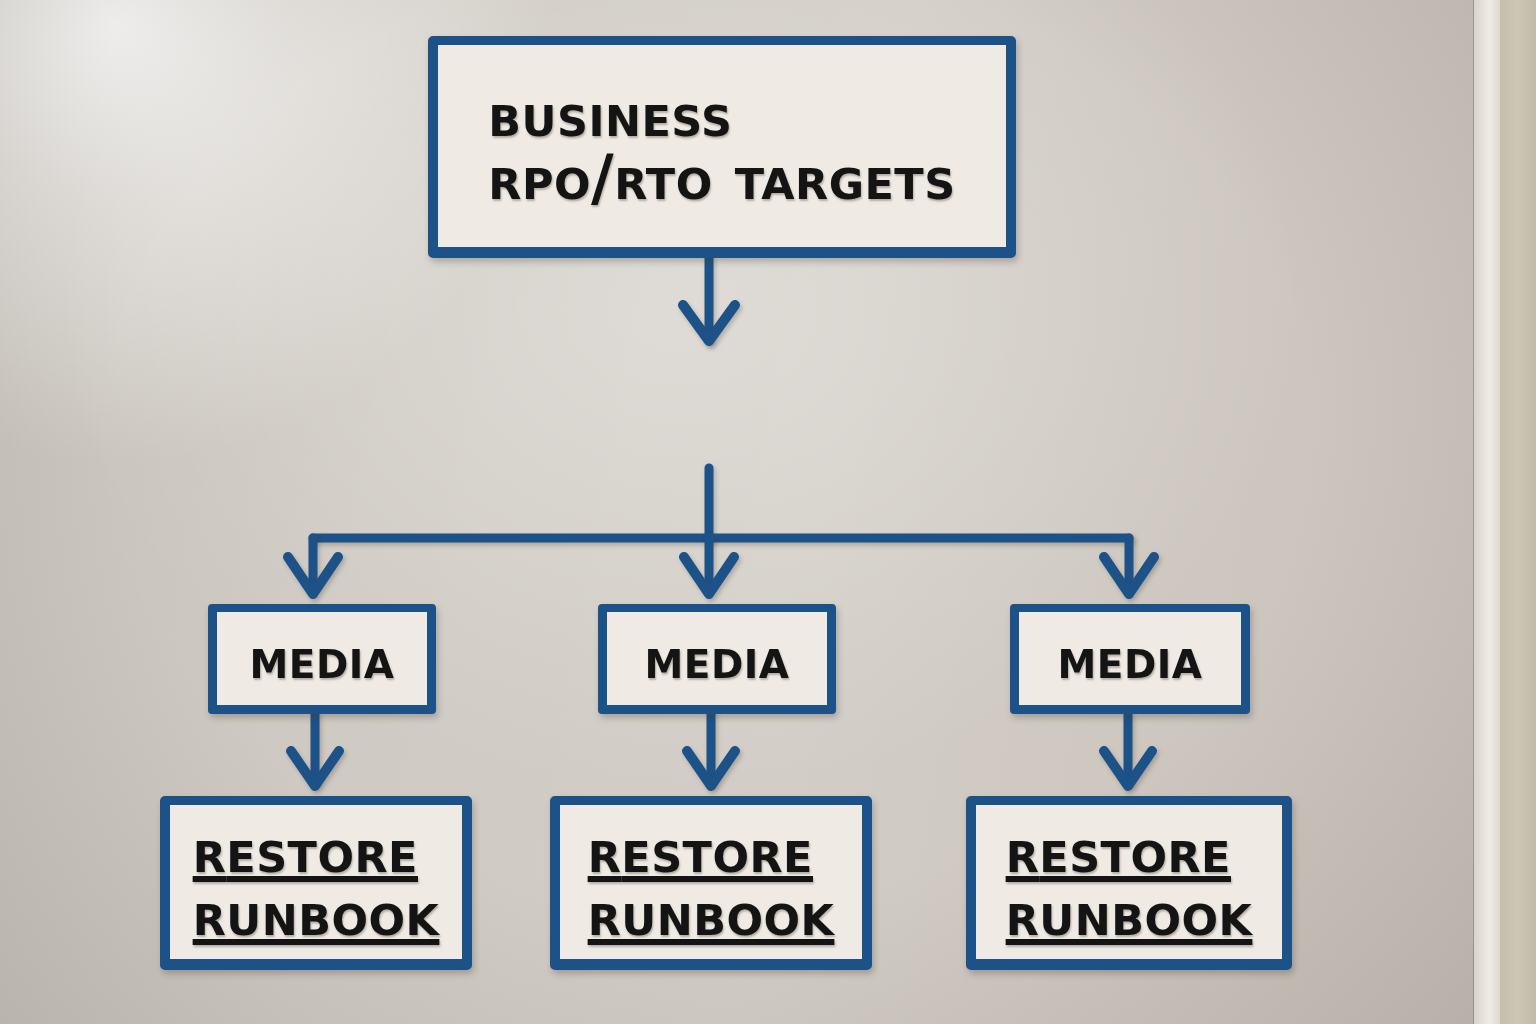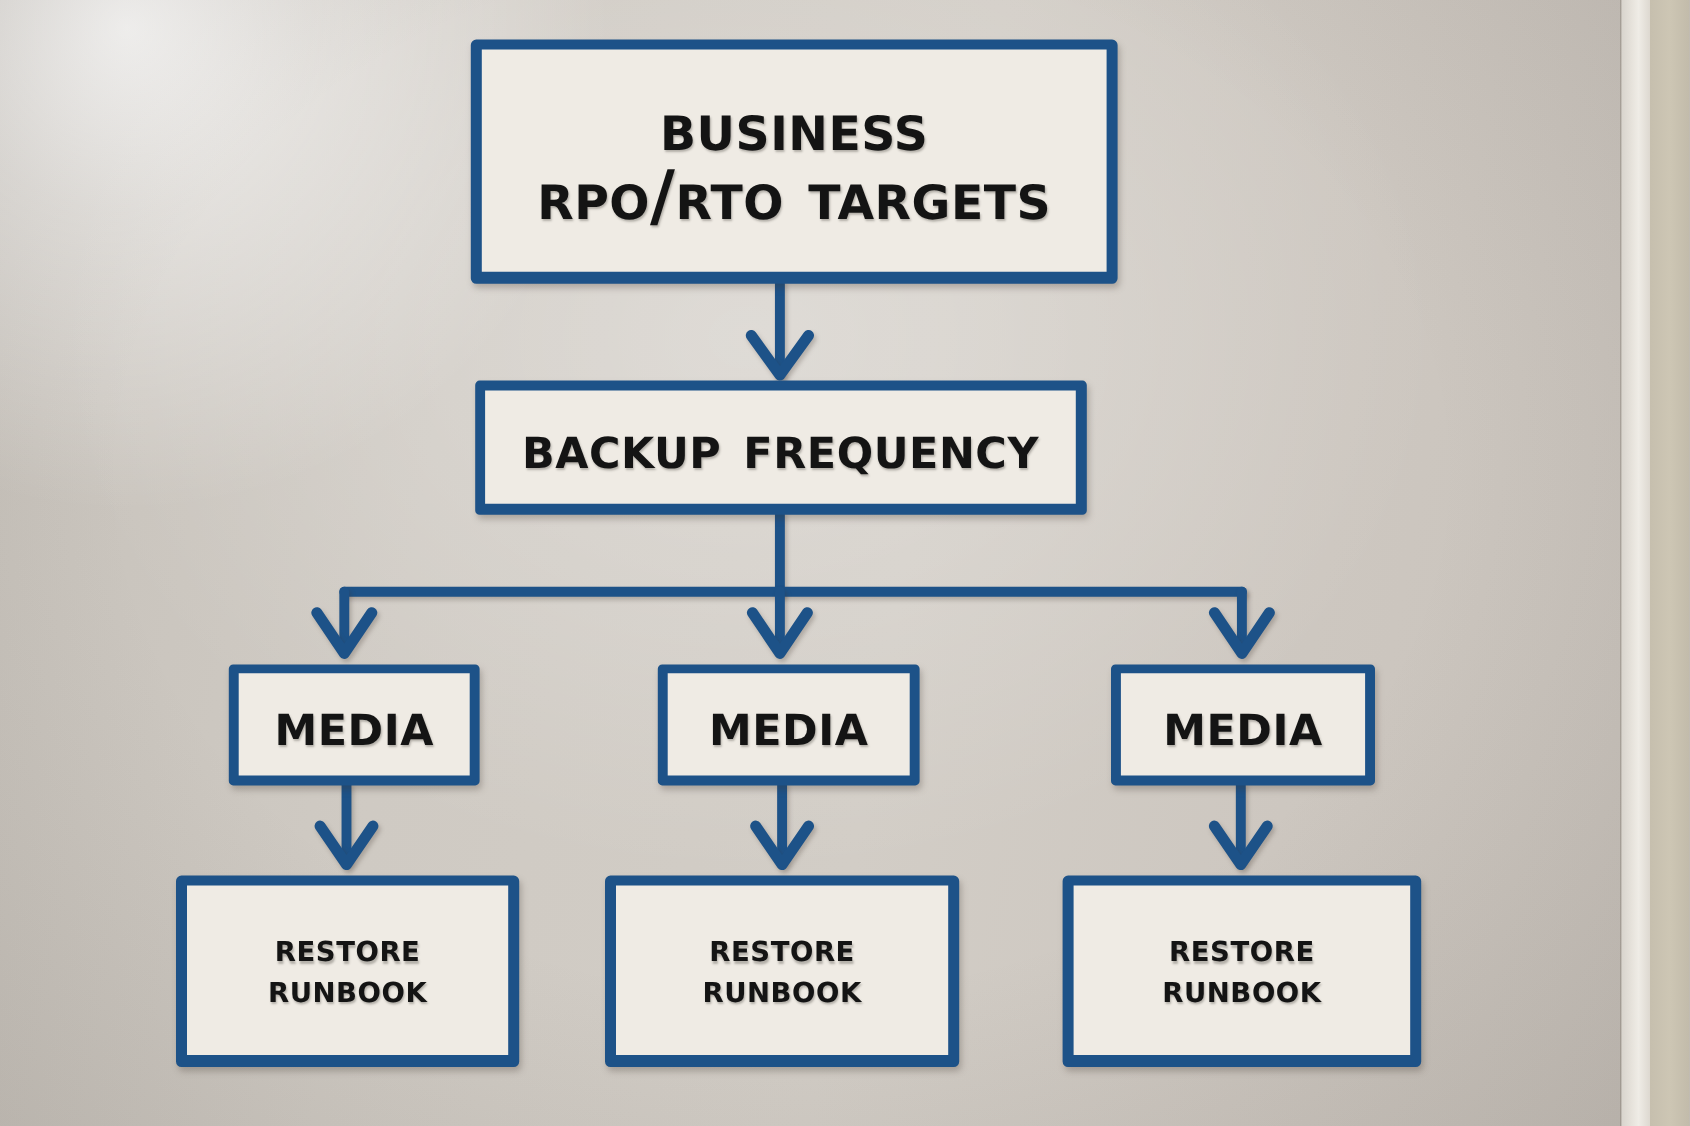--- a/index.html
+++ b/index.html
@@ -60,21 +60,21 @@
     left: 0; top: 0;
     width: 1536px; height: 1024px;
   }
 
   .node {
     position: absolute;
     box-sizing: border-box;
     display: flex;
     align-items: center;
     justify-content: center;
-    text-align: center;
+    text-align: left;
     background: #efebe4;
     color: #141414;
     border-style: solid;
     border-color: #1d5288;
     filter: drop-shadow(2px 4px 3px rgba(60,52,44,0.28));
   }
   .node .label {
     display: block;
     line-height: 1.02;
     letter-spacing: 0.5px;
@@ -113,21 +113,21 @@
   #node-media-1 { left: 208px; width: 228px; }
   #node-media-2 { left: 598px; width: 238px; }
   #node-media-3 { left: 1010px; width: 240px; }
 
   .node-runbook {
     top: 796px;
     height: 174px;
     border-width: 9px 10px 11px 10px;
     border-radius: 5px;
   }
-  .node-runbook .label { font-size: 36px; }
+  .node-runbook .label { font-size: 62px; text-decoration: underline; }
   #node-runbook-1 { left: 160px; width: 312px; }
   #node-runbook-2 { left: 550px; width: 322px; }
   #node-runbook-3 { left: 966px; width: 326px; }
 
   
   #connectors {
     position: absolute;
     left: 0; top: 0;
     width: 1536px; height: 1024px;
     overflow: visible;
@@ -202,23 +202,20 @@
       <g>
         <polyline points="1128,714 1128,782"></polyline>
         <polyline class="arrowhead" points="1104,751 1128,786 1152,751"></polyline>
       </g>
     </svg>
 
     <div class="node" id="node-business">
       <span class="label"><span>Business</span><br><span>RPO/RTO Targets</span></span>
     </div>
 
-    <div class="node" id="node-frequency">
-      <span class="label"><span>Backup Frequency</span></span>
-    </div>
 
     <div class="node node-media" id="node-media-1">
       <span class="label"><span>Media</span></span>
     </div>
     <div class="node node-media" id="node-media-2">
       <span class="label"><span>Media</span></span>
     </div>
     <div class="node node-media" id="node-media-3">
       <span class="label"><span>Media</span></span>
     </div>

